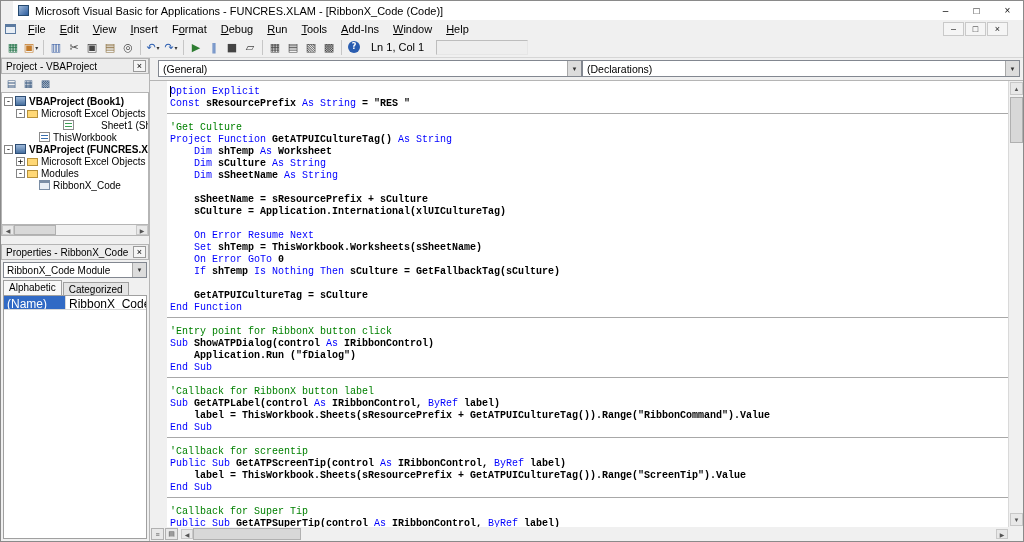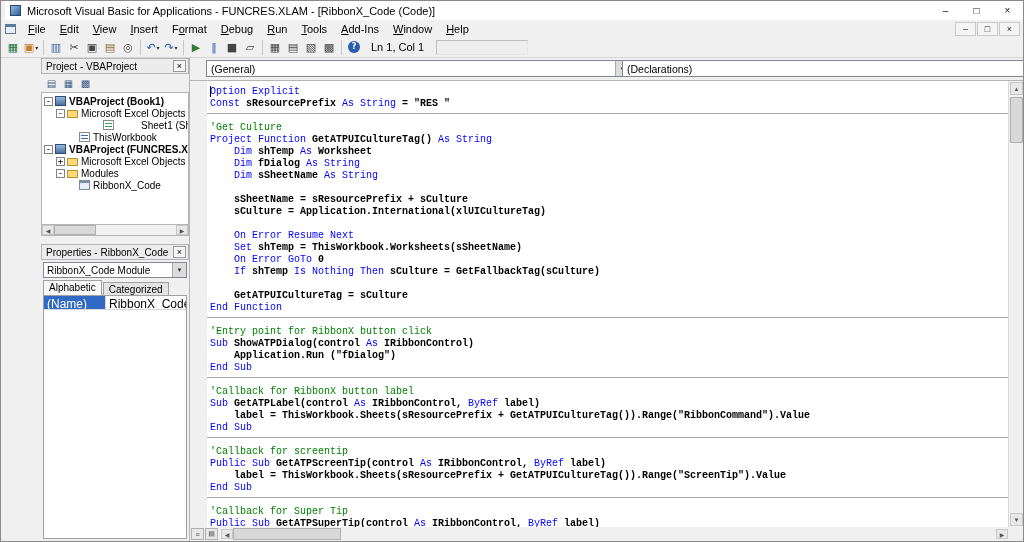--- a/index.html
+++ b/index.html
@@ -2,46 +2,46 @@
 <html style="--kw: #0000ff; --cm: #008000; --sel: #316ac5;"><head>
 <meta charset="utf-8">
 <style>
   :root{ --kw:#0000ff; --cm:#008000; --sel:#316ac5; }
   *{margin:0;padding:0;box-sizing:border-box;}
   html,body{width:1024px;height:542px;overflow:hidden;}
   body{font-family:"Liberation Sans","DejaVu Sans",sans-serif;font-size:11px;color:#000;background:#fff;}
   .window{position:relative;width:1024px;height:542px;background:#f0f0f0;border:1px solid #8a8a8a;overflow:hidden;}
 
   
-  .titlebar{position:absolute;left:4px;top:0;right:0;height:19px;background:#ffffff;display:flex;align-items:center;}
+  .titlebar{position:absolute;left:12px;top:0;right:0;height:19px;background:#ffffff;display:flex;align-items:center;}
   .app-icon{width:11px;height:11px;margin:0 6px 0 5px;background:linear-gradient(135deg,#9db8d9,#2d5d9e);border:1px solid #24496f;}
   .tb-title{font-size:11px;white-space:nowrap;}
   .win-controls{position:absolute;right:0;top:0;height:19px;display:flex;}
   .wc{width:31px;height:19px;display:flex;align-items:center;justify-content:center;font-size:10px;color:#111;}
 
   
-  .menubar{position:absolute;top:19px;left:0;right:0;height:17px;background:#f0f0f0;display:flex;align-items:center;}
+  .menubar{position:absolute;top:19px;left:0;right:12px;height:17px;background:#f0f0f0;display:flex;align-items:center;}
   .child-icon{width:11px;height:10px;margin:0 5px 0 4px;background:#e8eef5;border:1px solid #5b7aa0;border-top:3px solid #5b7aa0;}
   .menu-item{padding:1px 7px;font-size:11px;white-space:nowrap;}
   .mnemonic{text-decoration:underline;}
   .child-controls{margin-left:auto;display:flex;padding-right:3px;}
   .cc{width:21px;height:14px;display:flex;align-items:center;justify-content:center;font-size:9px;color:#222;border:1px solid #c9c9c9;background:#f5f5f5;margin-left:1px;}
 
   
   .toolbar{position:absolute;top:36px;left:0;right:0;height:21px;background:#f0f0f0;border-bottom:1px solid #d6d6d6;display:flex;align-items:center;padding-left:3px;}
   .tb-btn{width:18px;height:17px;display:flex;align-items:center;justify-content:center;}
   .tb-glyph{font-size:11px;line-height:1;font-family:"DejaVu Sans",sans-serif;}
   .tb-glyph.round{width:12px;height:12px;border-radius:50%;font-size:8px;display:flex;align-items:center;justify-content:center;font-weight:bold;}
   .tb-dd{font-size:6px;margin-left:1px;color:#333;}
   .tb-sep{width:1px;height:15px;background:#c6c6c6;margin:0 3px;}
   .position-box{margin-left:8px;font-size:11px;white-space:pre;}
   .toolbar-spare{width:92px;height:15px;margin-left:12px;border:1px solid #e6e6e6;border-top-color:#bdbdbd;border-left-color:#bdbdbd;background:#eeeeee;}
 
   
-  .main{position:absolute;top:57px;left:0;right:0;bottom:0;margin-left:40px;}
+  .main{position:absolute;top:57px;left:0;right:0;bottom:0;}
   .left{position:absolute;left:0;top:0;width:148px;height:100%;background:#f0f0f0;}
   .code-area{position:absolute;left:148px;right:0;top:0;height:100%;background:#f0f0f0;border-left:1px solid #b5b5b5;}
 
   
   .panel-header{position:absolute;left:0;width:100%;height:16px;background:#ececec;border:1px solid #b5b5b5;display:flex;align-items:center;padding:0 2px 0 4px;font-size:10px;white-space:nowrap;overflow:hidden;}
   #proj-header{top:0;}
   #props-header{top:186px;}
   .panel-close{margin-left:auto;width:13px;height:12px;min-width:13px;border:1px solid #9a9a9a;background:#f5f5f5;font-size:9px;line-height:10px;text-align:center;}
   .proj-toolbar{position:absolute;top:16px;left:0;width:100%;height:18px;display:flex;align-items:center;padding-left:2px;}
   .pt-btn{width:17px;height:15px;display:flex;align-items:center;justify-content:center;font-size:10px;color:#3b5b82;}
@@ -76,21 +76,21 @@
   .prop-grid{position:absolute;top:237px;left:2px;right:2px;bottom:2px;background:#fff;border:1px solid #a0a0a0;}
   .prop-row{display:flex;height:14px;border-bottom:1px solid #d8d8d8;font-size:12px;}
   .prop-name{width:62px;min-width:62px;padding:1px 3px;border-right:1px solid #d8d8d8;overflow:hidden;white-space:nowrap;}
   .prop-name.selected{background:var(--sel);color:#fff;}
   .prop-value{flex:1;padding:1px 3px;overflow:hidden;white-space:nowrap;}
 
   
   .combos{position:absolute;top:0;left:0;right:0;height:22px;background:#f0f0f0;}
   .combo{position:absolute;top:2px;height:17px;background:#fff;border:1px solid #828790;display:flex;align-items:center;overflow:hidden;}
   .combo .val{flex:1;padding-left:4px;font-size:10.5px;white-space:nowrap;}
-  #combo-general{left:16px;width:424px;}
+  #combo-general{left:8px;width:424px;}
   #combo-declarations{left:432px;width:438px;}
 
   .code-body{position:absolute;top:22px;left:0;right:0;bottom:14px;background:#fff;border-top:1px solid #b5b5b5;}
   .margin-bar{position:absolute;left:0;top:0;bottom:0;width:17px;background:#f0f0f0;}
   .code-lines{position:absolute;left:17px;top:0;right:15px;bottom:0;overflow:hidden;padding:5px 0 0 3px;font-family:"Liberation Mono","DejaVu Sans Mono",monospace;font-size:10px;line-height:12px;}
   .code-line{height:12px;white-space:pre;}
   .tok-k{color:var(--kw);}
   .tok-c{color:var(--cm);}
   .tok-n{color:#000;font-weight:bold;}
   .code-sep{height:12px;position:relative;}
@@ -309,21 +309,21 @@
 
       <div class="code-body">
         <div class="margin-bar"></div>
         <div class="code-lines">
             <div class="code-line"><span class="tok-k">Option Explicit</span></div>
             <div class="code-line"><span class="tok-k">Const</span><span class="tok-n"> sResourcePrefix </span><span class="tok-k">As String</span><span class="tok-n"> = "RES "</span></div>
             <div class="code-sep"></div>
             <div class="code-line"><span class="tok-c">'Get Culture</span></div>
             <div class="code-line"><span class="tok-k">Project Function</span><span class="tok-n"> GetATPUICultureTag() </span><span class="tok-k">As String</span></div>
             <div class="code-line"><span class="tok-n">    </span><span class="tok-k">Dim</span><span class="tok-n"> shTemp </span><span class="tok-k">As</span><span class="tok-n"> Worksheet</span></div>
-            <div class="code-line"><span class="tok-n">    </span><span class="tok-k">Dim</span><span class="tok-n"> fDialog </span><span class="tok-k">As String</span></div>
+            <div class="code-line"><span class="tok-n">    </span><span class="tok-k">Dim</span><span class="tok-n"> sCulture </span><span class="tok-k">As String</span></div>
             <div class="code-line"><span class="tok-n">    </span><span class="tok-k">Dim</span><span class="tok-n"> sSheetName </span><span class="tok-k">As String</span></div>
             <div class="code-line"></div>
             <div class="code-line"><span class="tok-n">    sSheetName = sResourcePrefix + sCulture</span></div>
             <div class="code-line"><span class="tok-n">    sCulture = Application.International(xlUICultureTag)</span></div>
             <div class="code-line"></div>
             <div class="code-line"><span class="tok-n">    </span><span class="tok-k">On Error Resume Next</span></div>
             <div class="code-line"><span class="tok-n">    </span><span class="tok-k">Set</span><span class="tok-n"> shTemp = ThisWorkbook.Worksheets(sSheetName)</span></div>
             <div class="code-line"><span class="tok-n">    </span><span class="tok-k">On Error GoTo</span><span class="tok-n"> 0</span></div>
             <div class="code-line"><span class="tok-n">    </span><span class="tok-k">If</span><span class="tok-n"> shTemp </span><span class="tok-k">Is Nothing Then</span><span class="tok-n"> sCulture = GetFallbackTag(sCulture)</span></div>
             <div class="code-line"></div>

